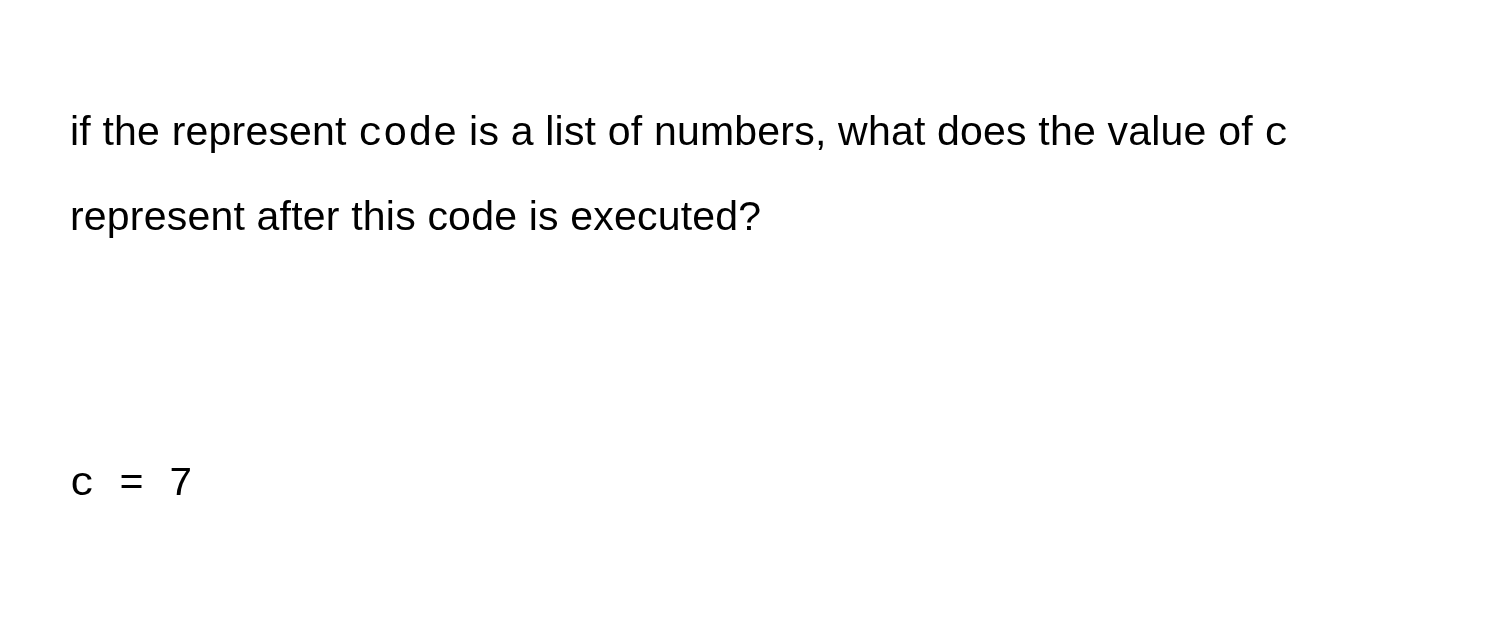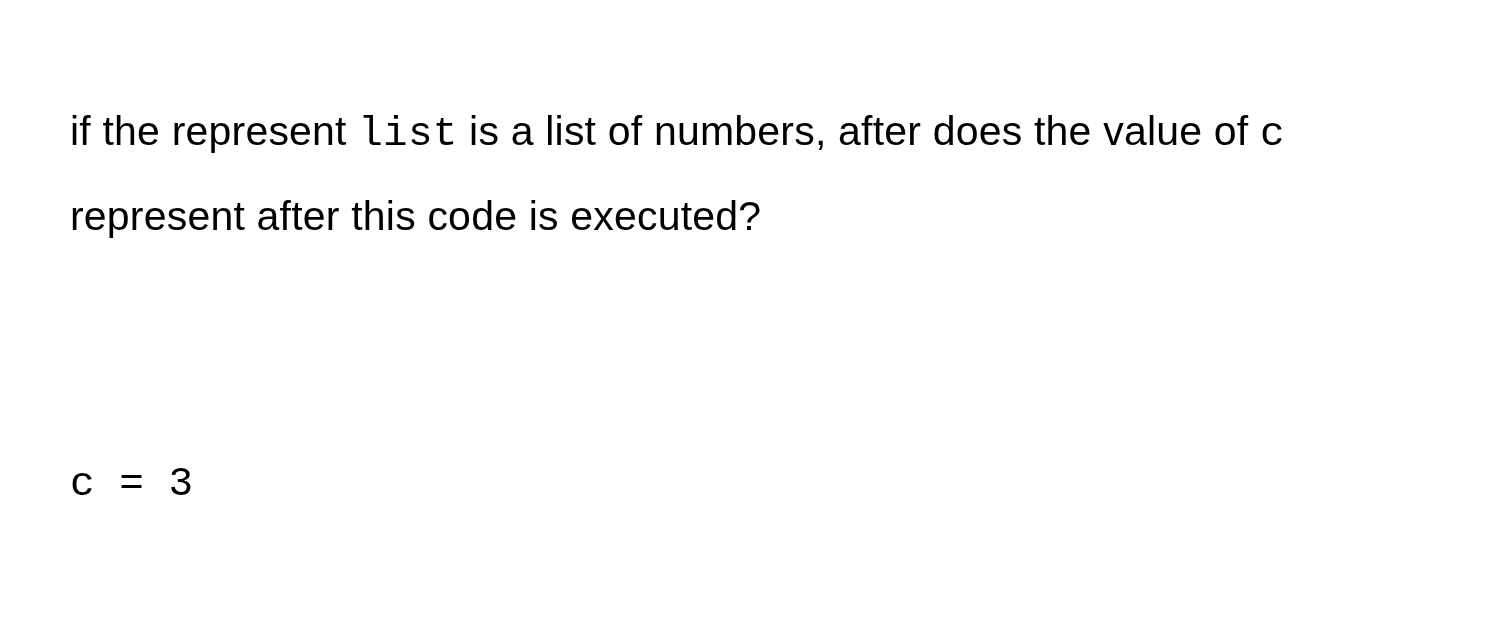--- a/index.html
+++ b/index.html
@@ -32,20 +32,20 @@
       white-space: pre;
     }
     .code-line {
       display: block;
     }
   </style>
 </head>
 <body>
 
 <div class="question">
-  <span>if the represent </span><span class="code-inline">list</span><span> is a list of numbers, after does the value of </span><span class="code-inline">c</span><span> represent after this code is executed?</span>
+  <span>if the represent </span><span class="code-inline">code</span><span> is a list of numbers, what does the value of </span><span class="code-inline">c</span><span> represent after this code is executed?</span>
 </div>
 
 <div class="code-block">
-  <span class="code-line">c = 3</span>
+  <span class="code-line">c = 7</span>
   
   
 </div>
 
 </body></html>

